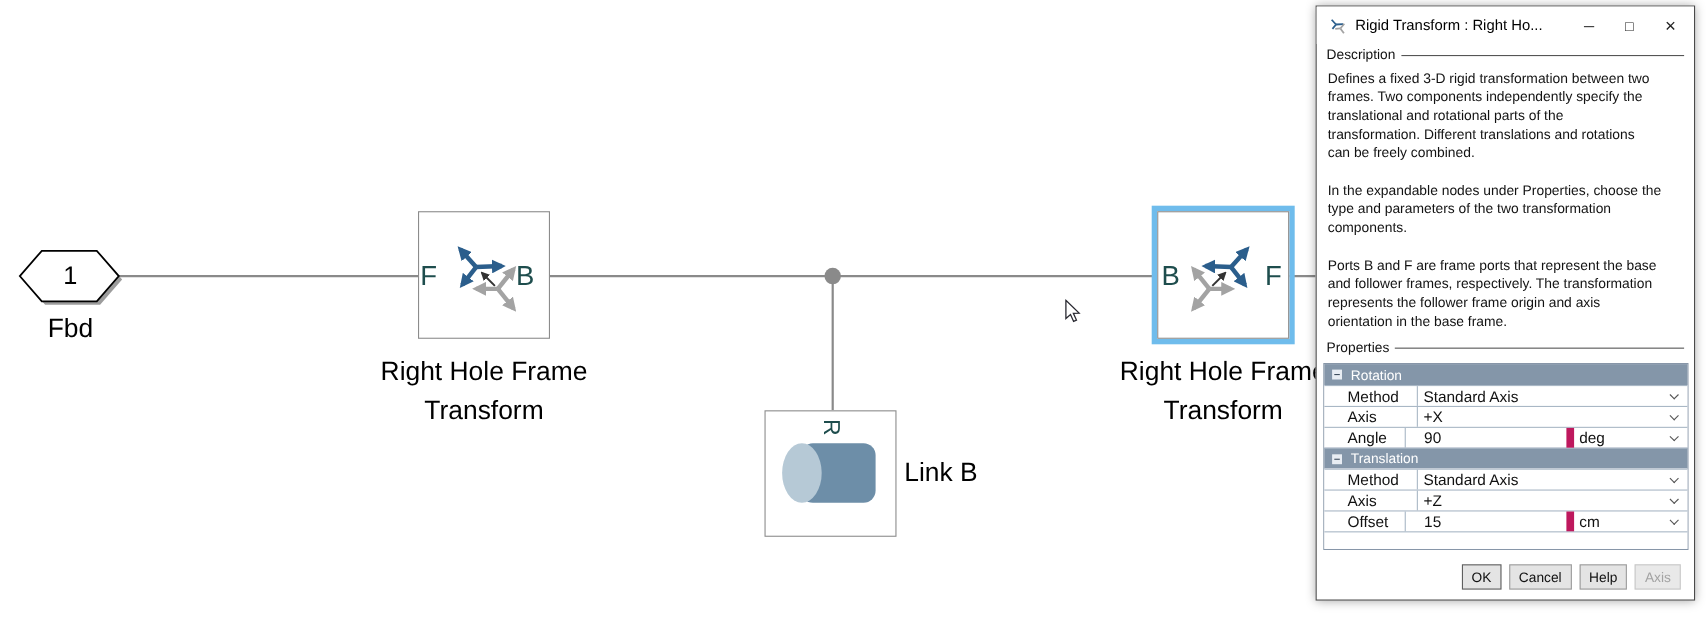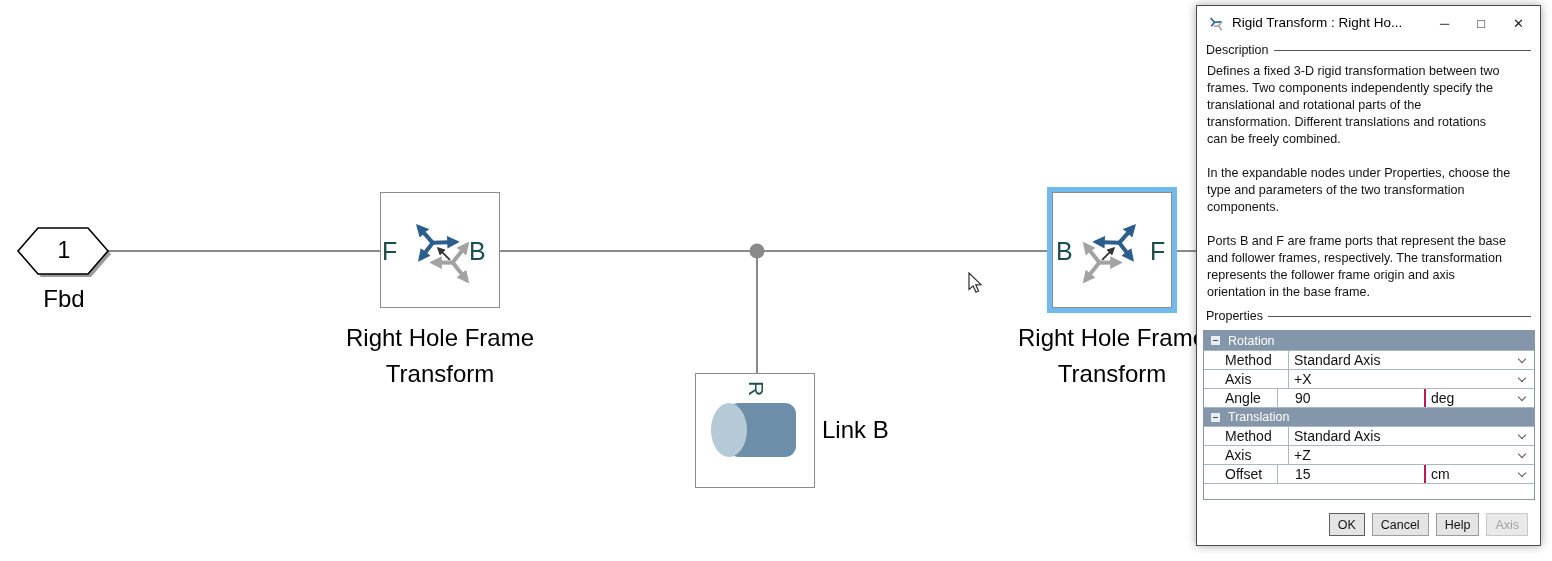--- a/index.html
+++ b/index.html
@@ -48,21 +48,21 @@
          font-size:12.5px; }
   .minus-box { width:9px; height:9px; margin:0 8px 0 7px; background:#e8edf3; position:relative; }
   .minus-box::after { content:""; position:absolute; left:2px; right:2px; top:4px; height:1px;
                       background:#3f4e5e; }
   .row { display:flex; height:19px; border-top:1px solid #a9b7c5; background:#fff;
          font-size:14px; color:#111; }
   .row .lbl { width:85px; padding-left:21px; display:flex; align-items:center;
               border-right:1px solid #a9b7c5; }
   .row .val { flex:1; display:flex; align-items:center; padding-left:5px; position:relative; }
   .row .val.fixed { flex:0 0 134px;margin-left:12px; }
-  .row .unit { width:132px; border-left:2px solid #be185d; display:flex; align-items:center;
+  .row .unit { width:132px; border-left:7px solid #be185d; display:flex; align-items:center;
                padding-left:5px; position:relative; }
   .chev { position:absolute; right:9px; top:5px; width:6px; height:6px;
           border-right:1.4px solid #555; border-bottom:1.4px solid #555;
           transform:rotate(45deg); }
   .foot { height:16px; border-top:1px solid #a9b7c5; background:#fff; }
 
   .btns { position:absolute; right:12px; bottom:9px; display:flex; gap:7px; font-size:12.5px; }
   .btn { height:23px; padding:0 8px; background:#e4e4e4; border:1px solid #9c9c9c;
          display:flex; align-items:center; color:#111; cursor:default; }
   .btn.default { border-color:#5f5f5f; }

